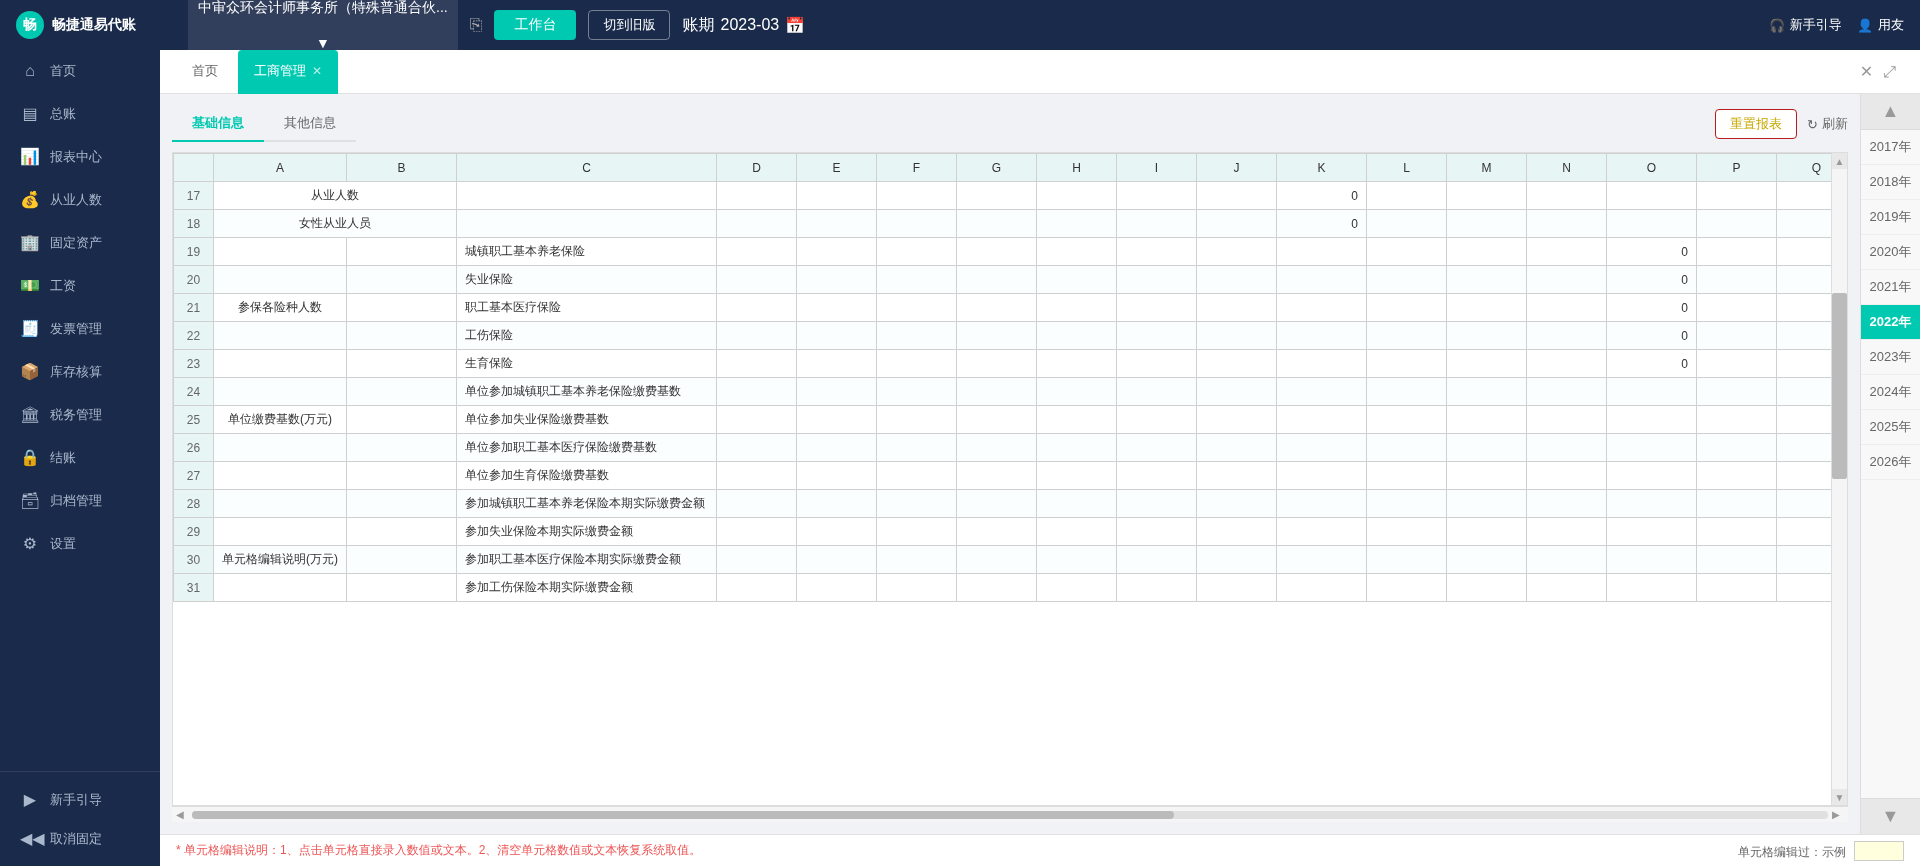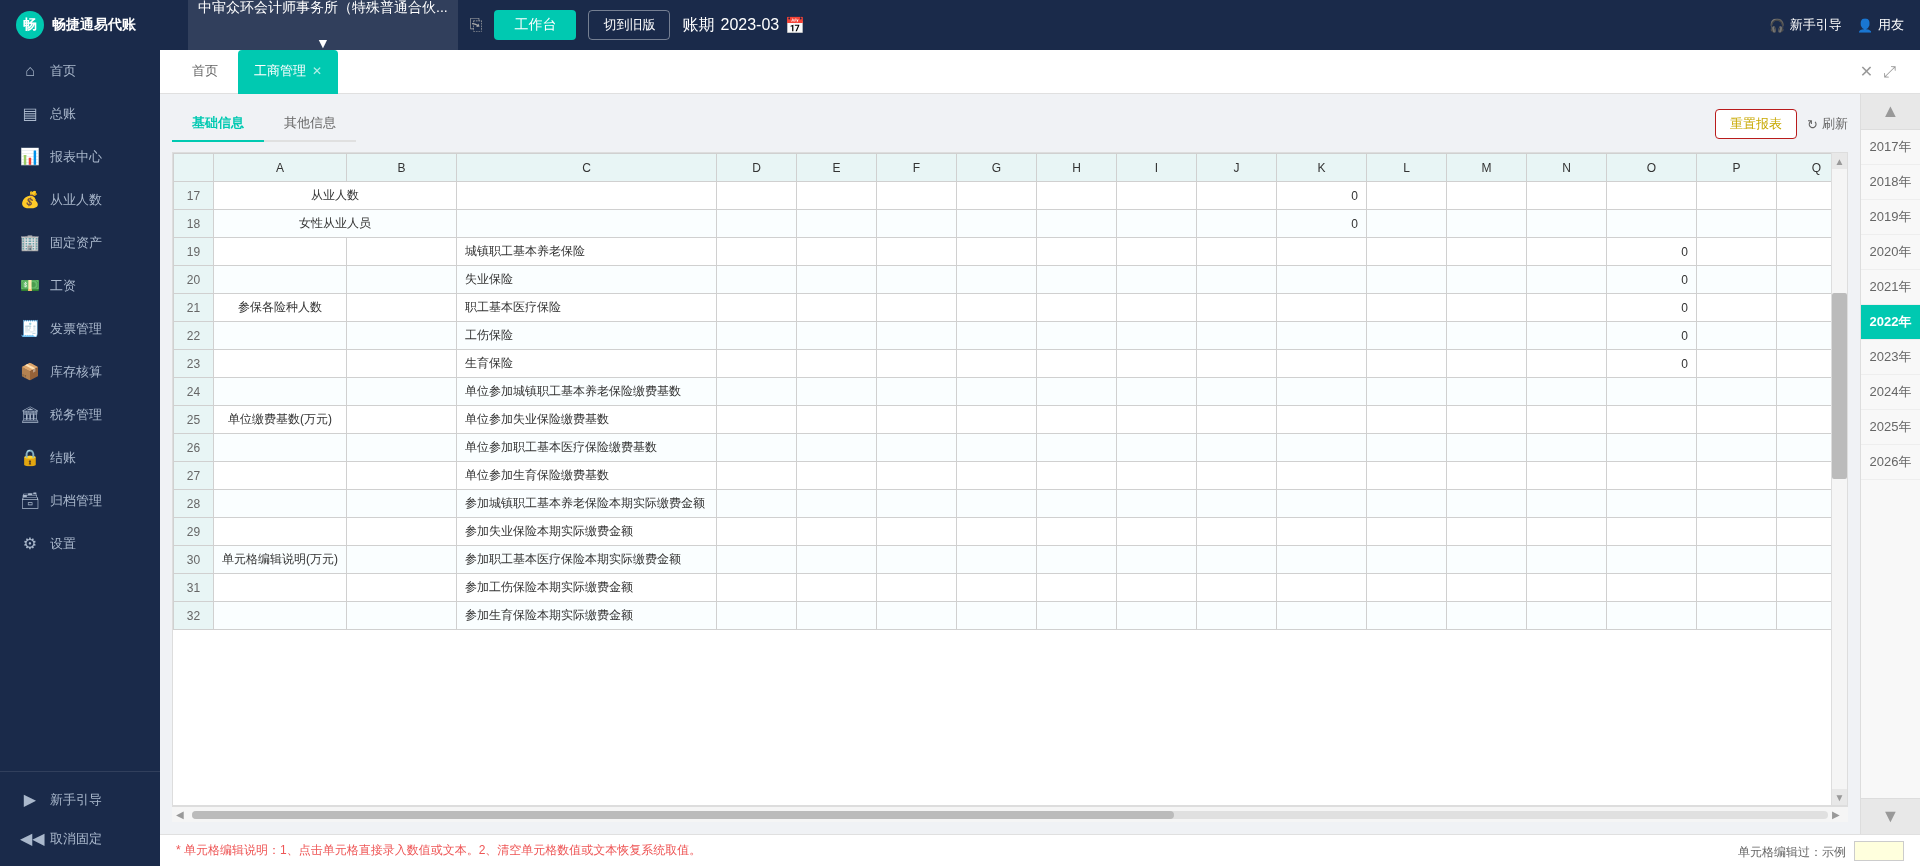--- a/index.html
+++ b/index.html
@@ -641,40 +641,20 @@
                     <td class="data-cell"></td>
                     <td class="data-cell"></td>
                     <td class="data-cell zero-value"></td>
                     <td class="data-cell"></td>
                     <td class="data-cell"></td>
                     <td class="data-cell"></td>
                     <td class="data-cell zero-value"></td>
                     <td class="data-cell"></td>
                     <td class="data-cell"></td>
                   </tr>
-                  <tr>
-                    <td class="row-num-cell">32</td>
-                    <td class="data-cell merged-label"></td>
-                    <td class="data-cell"></td>
-                    <td class="data-cell">参加生育保险本期实际缴费金额</td>
-                    <td class="data-cell"></td>
-                    <td class="data-cell"></td>
-                    <td class="data-cell"></td>
-                    <td class="data-cell"></td>
-                    <td class="data-cell"></td>
-                    <td class="data-cell"></td>
-                    <td class="data-cell"></td>
-                    <td class="data-cell zero-value"></td>
-                    <td class="data-cell"></td>
-                    <td class="data-cell"></td>
-                    <td class="data-cell"></td>
-                    <td class="data-cell zero-value"></td>
-                    <td class="data-cell"></td>
-                    <td class="data-cell"></td>
-                  </tr>
                 </tbody>
             </table>
           </div>
 
           <div class="v-scroll">
             <div class="v-scroll-btn">▲</div>
             <div class="v-scroll-track">
               <div class="v-scroll-thumb"></div>
             </div>
             <div class="v-scroll-btn">▼</div>

